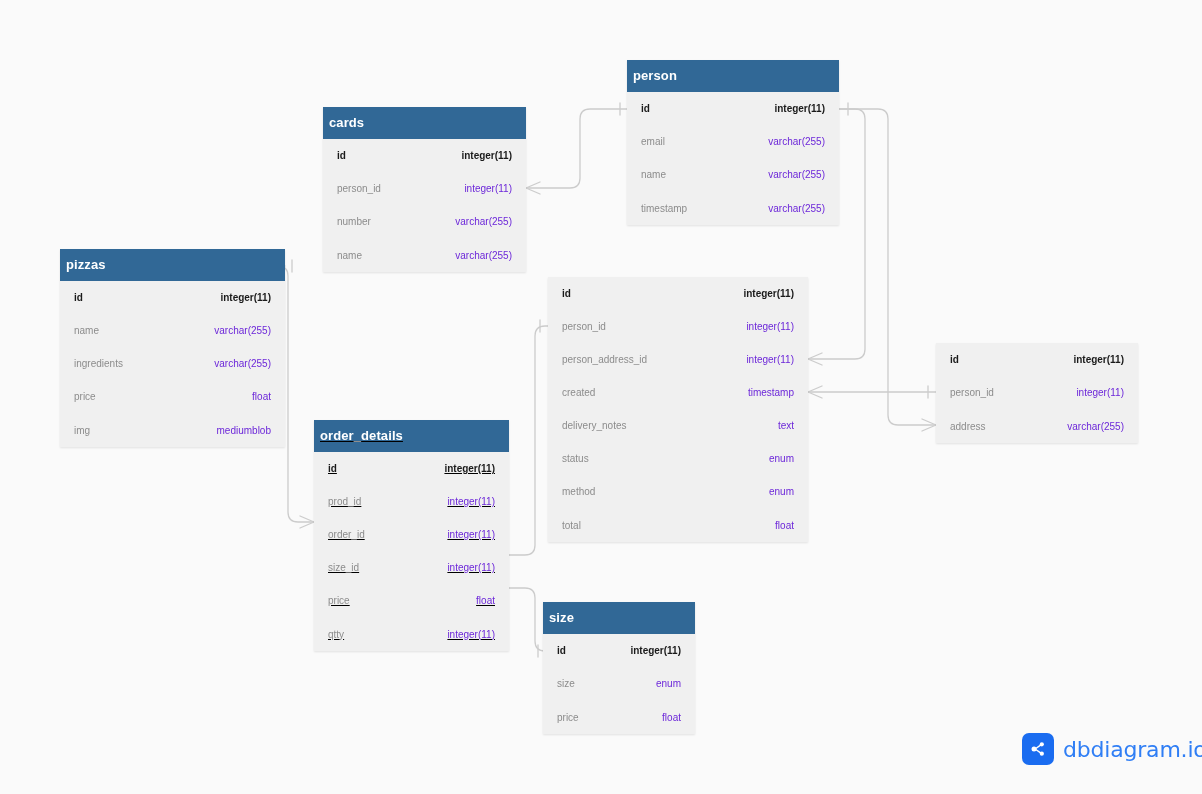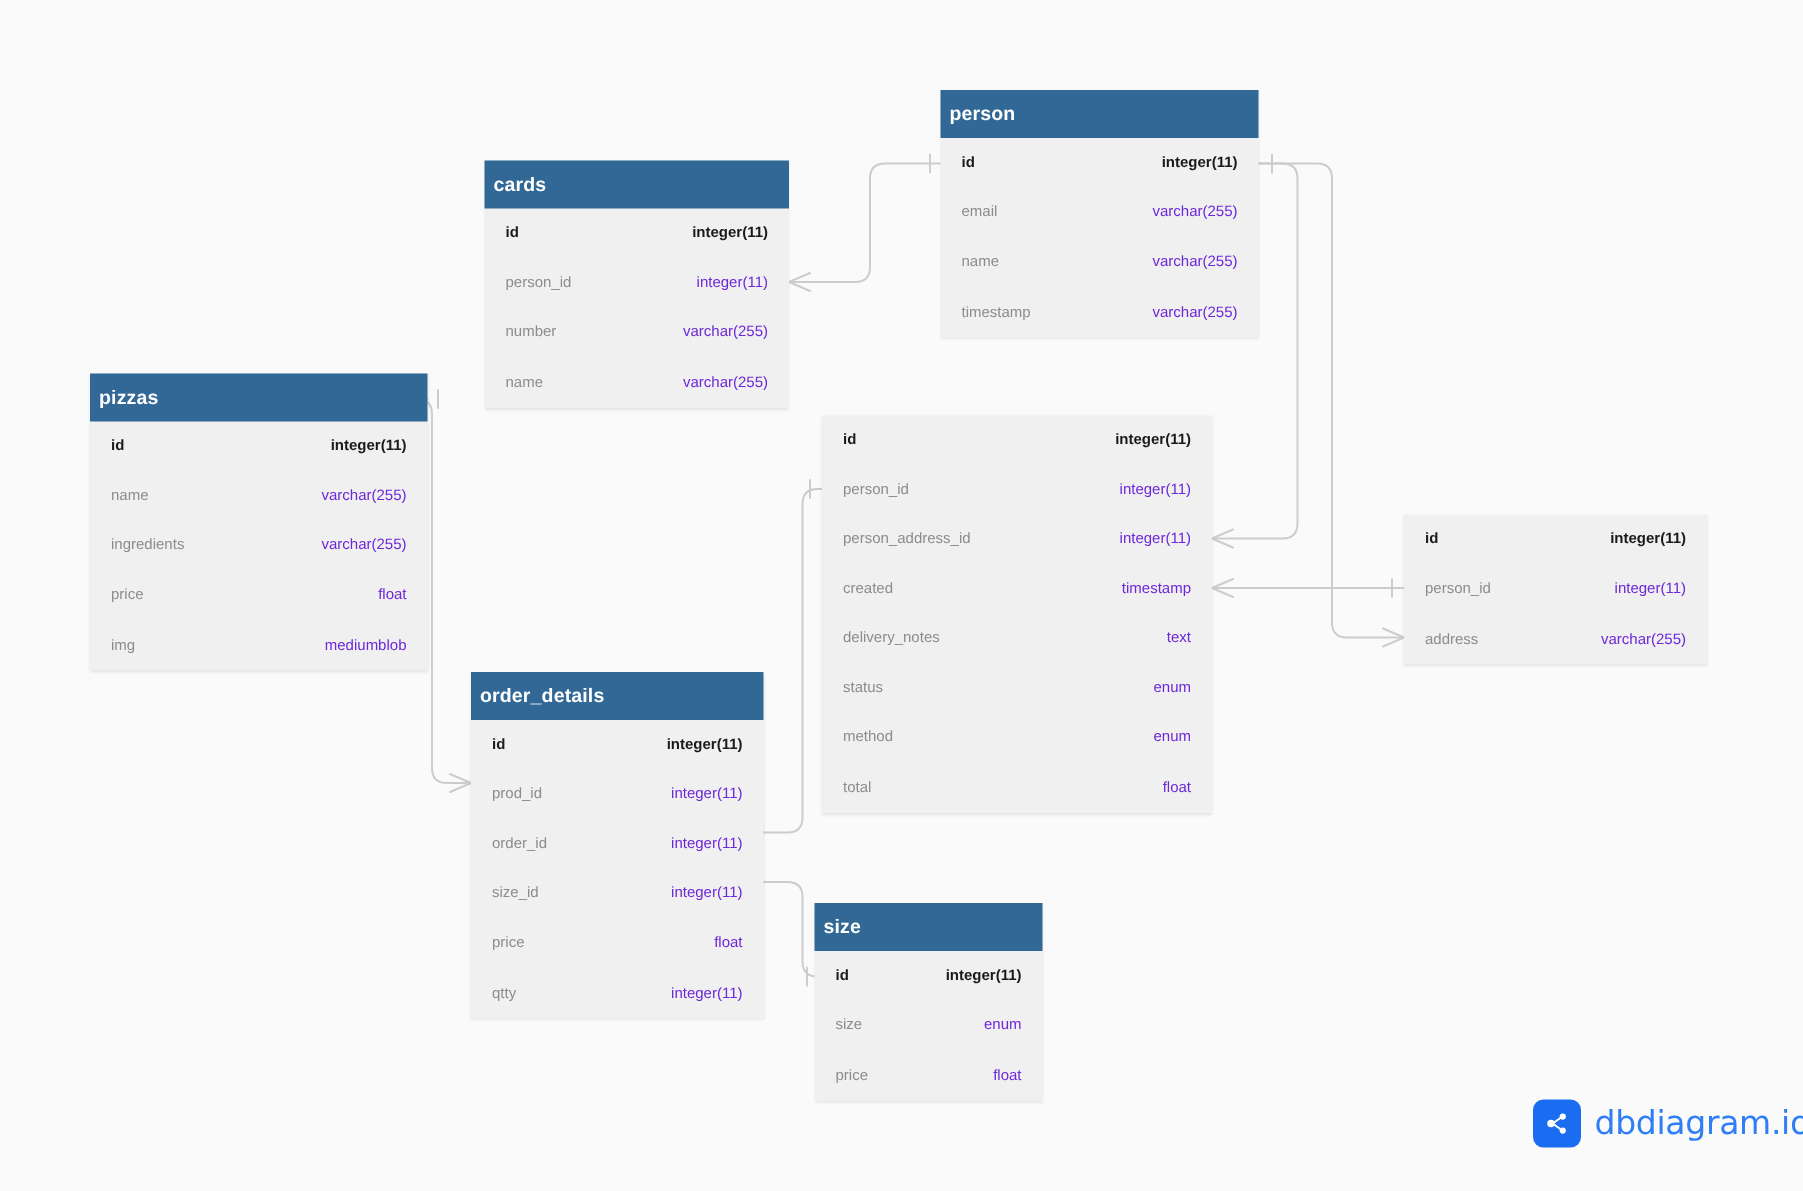--- a/index.html
+++ b/index.html
@@ -240,21 +240,21 @@
         <span class="f-name">method</span>
         <span class="f-type">enum</span>
       </div>
       <div class="field-row">
         <span class="f-name">total</span>
         <span class="f-type">float</span>
       </div>
     </div>
   </div>
 
-  <div class="table-node" style="left:314px; top:448px; width:195px;">
+  <div class="table-node" style="left:314px; top:420px; width:195px;text-decoration:underline;">
     <div class="table-header">order_details</div>
     <div class="table-rows">
       <div class="field-row">
         <span class="f-name">id</span>
         <span class="f-type">integer(11)</span>
       </div>
       <div class="field-row">
         <span class="f-name">prod_id</span>
         <span class="f-type">integer(11)</span>
       </div>

